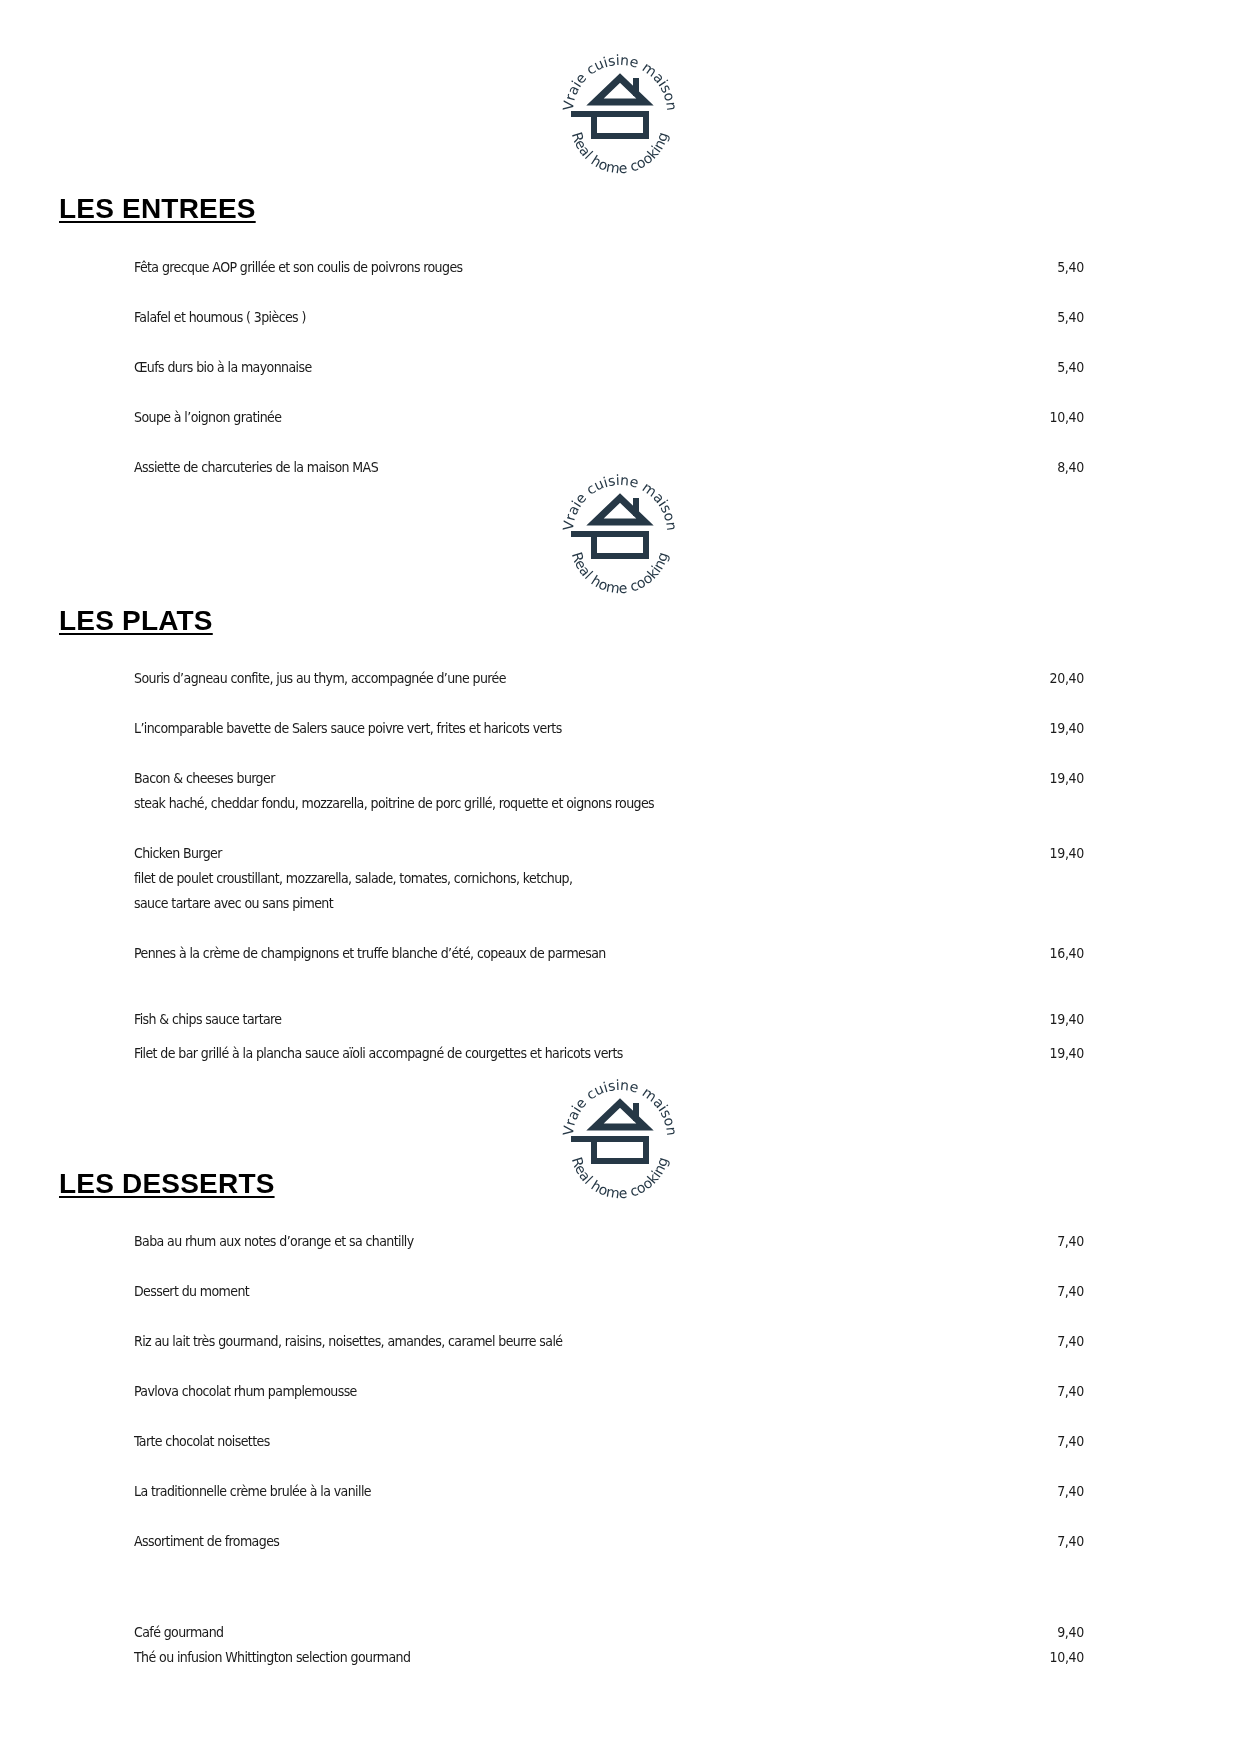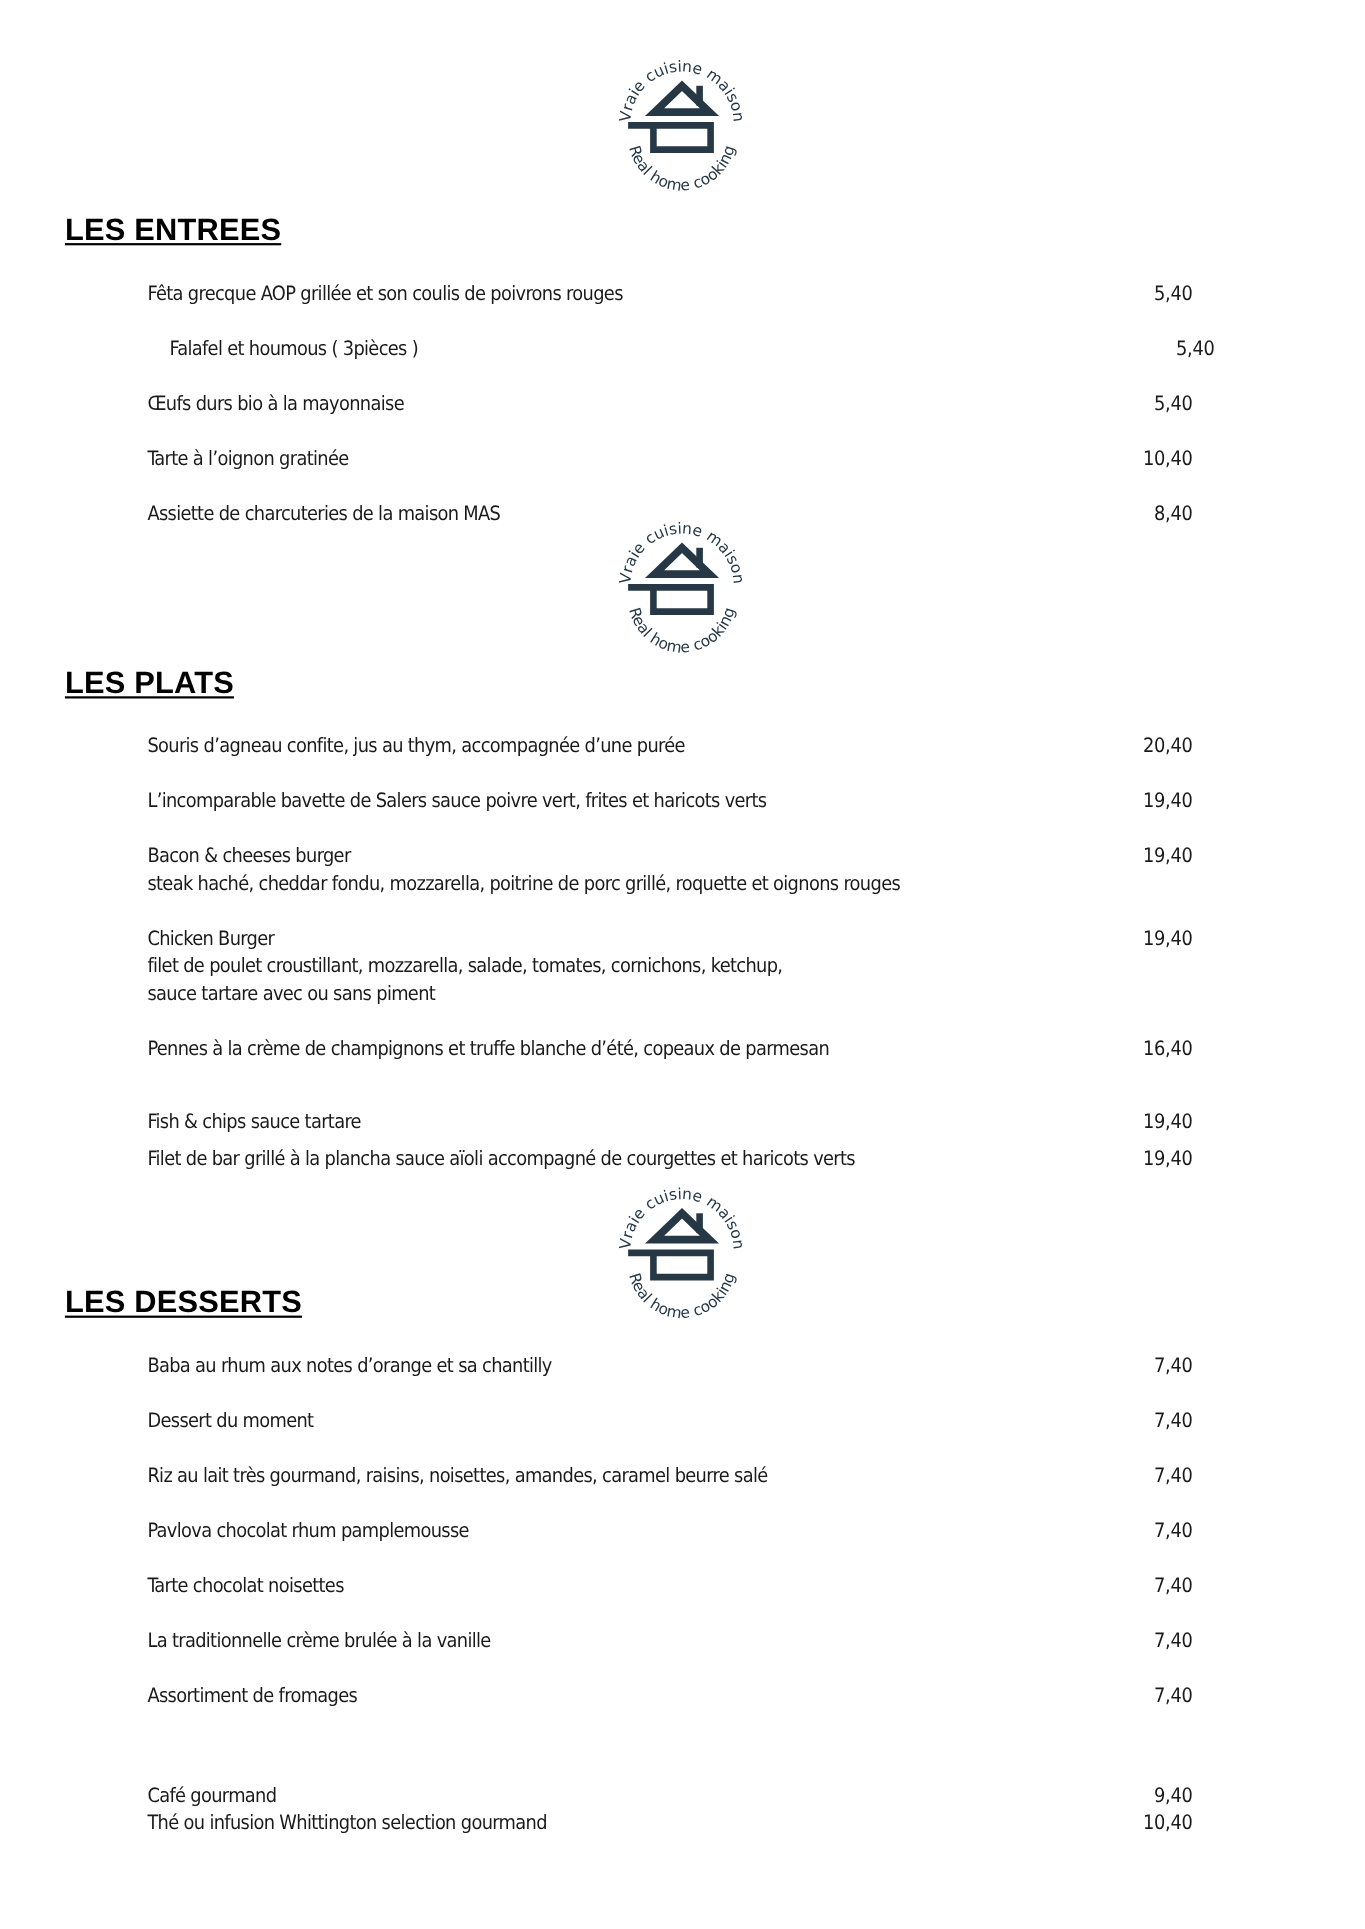--- a/index.html
+++ b/index.html
@@ -4,21 +4,21 @@
 <style>
   html, body { margin: 0; padding: 0; background: #ffffff; }
   body { width: 1241px; height: 1754px; position: relative; overflow: hidden;
          font-family: "DejaVu Sans", sans-serif; color: #1a1a1a; }
   .logo { position: absolute; width: 130px; height: 130px; left: 555px; }
   .logo svg { width: 130px; height: 130px; display: block; }
   .section-title { position: absolute; left: 59px; margin: 0;
          font-family: "Liberation Sans", sans-serif; font-weight: bold; font-size: 28px;
          letter-spacing: 0.2px; text-decoration: underline; text-underline-offset: 3px;
          text-decoration-thickness: 2px; color: #000; }
-  .item { position: absolute; left: 134px; width: 950px; font-size: 18px; line-height: 25px;
+  .item { position: absolute; left: 134px; width: 950px; font-size: 14px; line-height: 25px;
           font-family: "DejaVu Sans", sans-serif; font-stretch: condensed; }
   .item .name, .item .desc { display: block; white-space: nowrap; letter-spacing: -0.6px; }
   .item .price { position: absolute; right: 0; top: 0; text-align: right; letter-spacing: -0.3px; }
   .item .price2 { top: 25px; }
 </style>
 </head>
 <body>
 
 <div class="logo" style="top:50px;">
   <svg viewBox="0 0 130 130">
@@ -59,30 +59,30 @@
     <path d="M 16 64 L 91 64 L 91 86 L 39 86 L 39 64" fill="none" stroke="#263846" stroke-width="6"></path>
   </svg>
 </div>
 
 <h2 class="section-title" style="top:193px;">LES ENTREES</h2>
 
 <div class="item" style="top:255px;">
   <span class="name">Fêta grecque AOP grillée et son coulis de poivrons rouges</span>
   <span class="price">5,40</span>
 </div>
-<div class="item" style="top:305px;margin-left:20px;">
+<div class="item" style="top:305px;">
   <span class="name">Falafel et houmous ( 3pièces )</span>
   <span class="price">5,40</span>
 </div>
 <div class="item" style="top:355px;">
   <span class="name">Œufs durs bio à la mayonnaise</span>
   <span class="price">5,40</span>
 </div>
 <div class="item" style="top:405px;">
-  <span class="name">Tarte à l’oignon gratinée</span>
+  <span class="name">Soupe à l’oignon gratinée</span>
   <span class="price">10,40</span>
 </div>
 <div class="item" style="top:455px;">
   <span class="name">Assiette de charcuteries de la maison MAS</span>
   <span class="price">8,40</span>
 </div>
 
 <h2 class="section-title" style="top:605px;">LES PLATS</h2>
 
 <div class="item" style="top:666px;">

